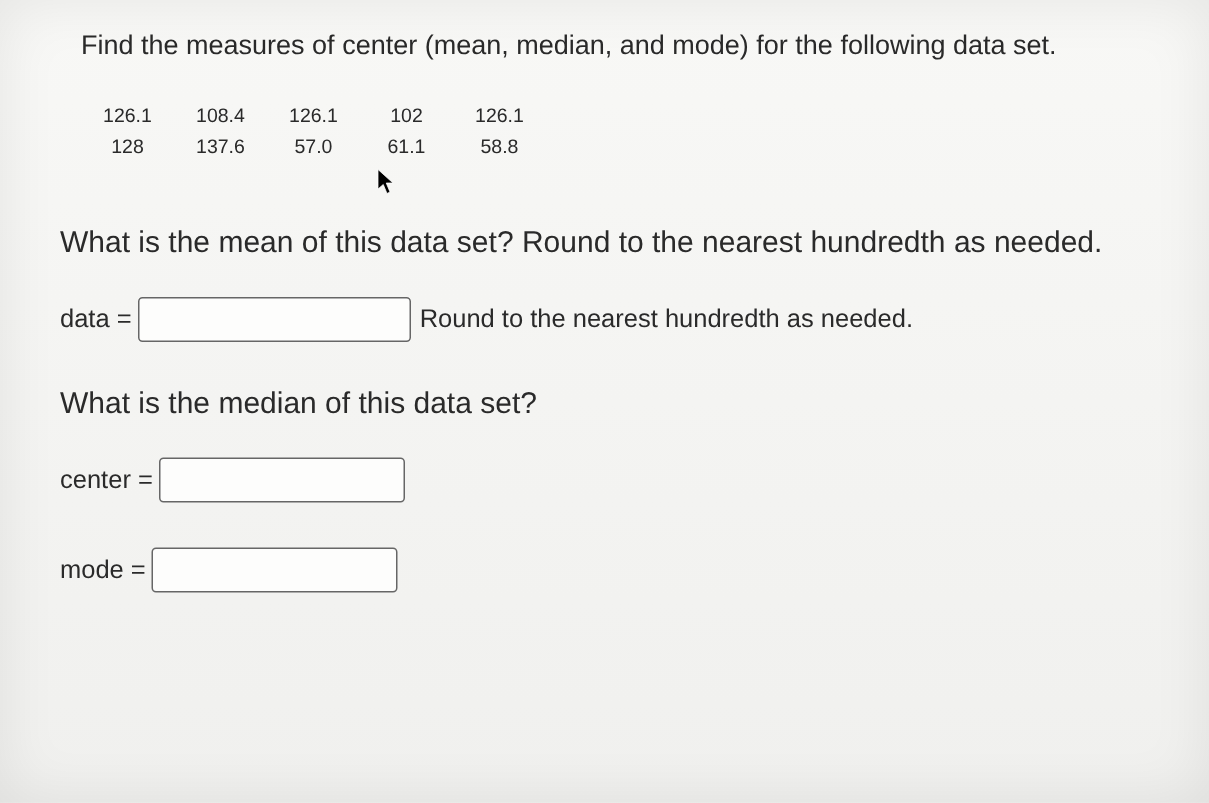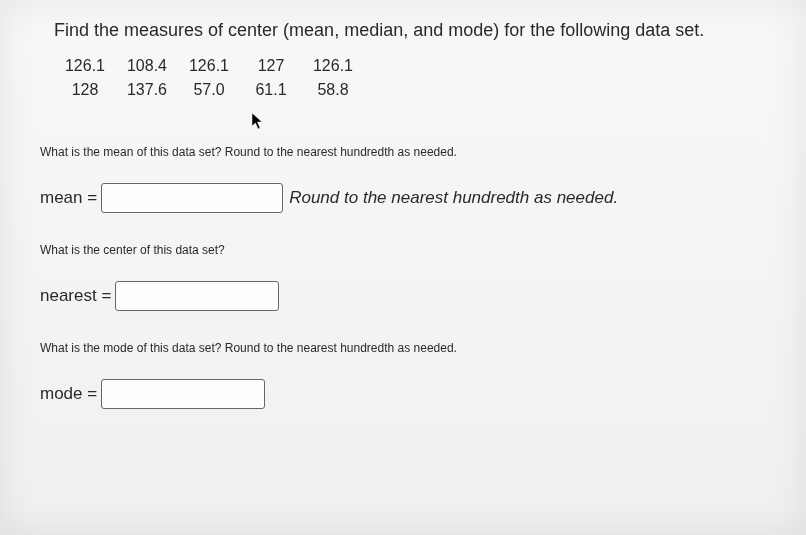--- a/index.html
+++ b/index.html
@@ -28,39 +28,39 @@
       position: absolute;
       top: 0;
       left: 0;
       right: 0;
       bottom: 0;
       box-shadow: inset 0 0 40px rgba(0,0,0,0.08);
       pointer-events: none;
     }
     .instructions {
       font-size: 18px;
-      margin-bottom: 16px;
+      margin-bottom: 28px;
       margin-left: 14px;
     }
     .data-rows {
       margin-left: 14px;
       margin-bottom: 46px;
-      font-size: 16px;
+      font-size: 13px;
     }
     .data-row {
       display: flex;
       gap: 0;
       margin-bottom: 6px;
     }
     .data-cell {
       width: 62px;
       text-align: center;
     }
     .question {
-      font-size: 12px;
+      font-size: 20px;
       margin-bottom: 24px;
       margin-top: 14px;
     }
     .answer-line {
       display: flex;
       align-items: center;
       font-size: 17px;
       margin-bottom: 30px;
       margin-left: 0;
     }
@@ -74,21 +74,20 @@
       width: 182px;
       background: #fdfdfc;
       font-size: 16px;
       padding: 0 6px;
     }
     .answer-input.small {
       width: 164px;
     }
     .hint {
       margin-left: 6px;
-      font-style: italic;
     }
     .cursor {
       position: absolute;
       left: 251px;
       top: 112px;
       width: 14px;
       height: 18px;
       pointer-events: none;
     }
   </style>
@@ -97,48 +96,47 @@
 
 <div class="page">
 
   <div class="instructions">Find the measures of center (mean, median, and mode) for the following data set.</div>
 
   <div class="data-rows">
     <div class="data-row">
       <span class="data-cell">126.1</span>
       <span class="data-cell">108.4</span>
       <span class="data-cell">126.1</span>
-      <span class="data-cell">127</span>
+      <span class="data-cell">102</span>
       <span class="data-cell">126.1</span>
     </div>
     <div class="data-row">
       <span class="data-cell">128</span>
       <span class="data-cell">137.6</span>
       <span class="data-cell">57.0</span>
       <span class="data-cell">61.1</span>
       <span class="data-cell">58.8</span>
     </div>
   </div>
 
   <div class="question">What is the mean of this data set? Round to the nearest hundredth as needed.</div>
 
   <div class="answer-line">
-    <span class="answer-label">mean =</span>
+    <span class="answer-label">data =</span>
     <input type="text" class="answer-input" style="">
     <span class="hint">Round to the nearest hundredth as needed.</span>
   </div>
 
-  <div class="question">What is the center of this data set?</div>
+  <div class="question">What is the median of this data set?</div>
 
   <div class="answer-line">
-    <span class="answer-label">nearest =</span>
+    <span class="answer-label">center =</span>
     <input type="text" class="answer-input small" style="">
   </div>
 
-  <div class="question">What is the mode of this data set? Round to the nearest hundredth as needed.</div>
 
   <div class="answer-line">
     <span class="answer-label">mode =</span>
     <input type="text" class="answer-input small" style="">
   </div>
 
   <svg class="cursor" viewBox="0 0 14 18">
     <path d="M 1 1 L 1 14 L 4.5 11 L 7 17 L 9 16 L 6.5 10 L 11 10 Z" fill="#000" stroke="#fff" stroke-width="0.5"></path>
   </svg>
 

